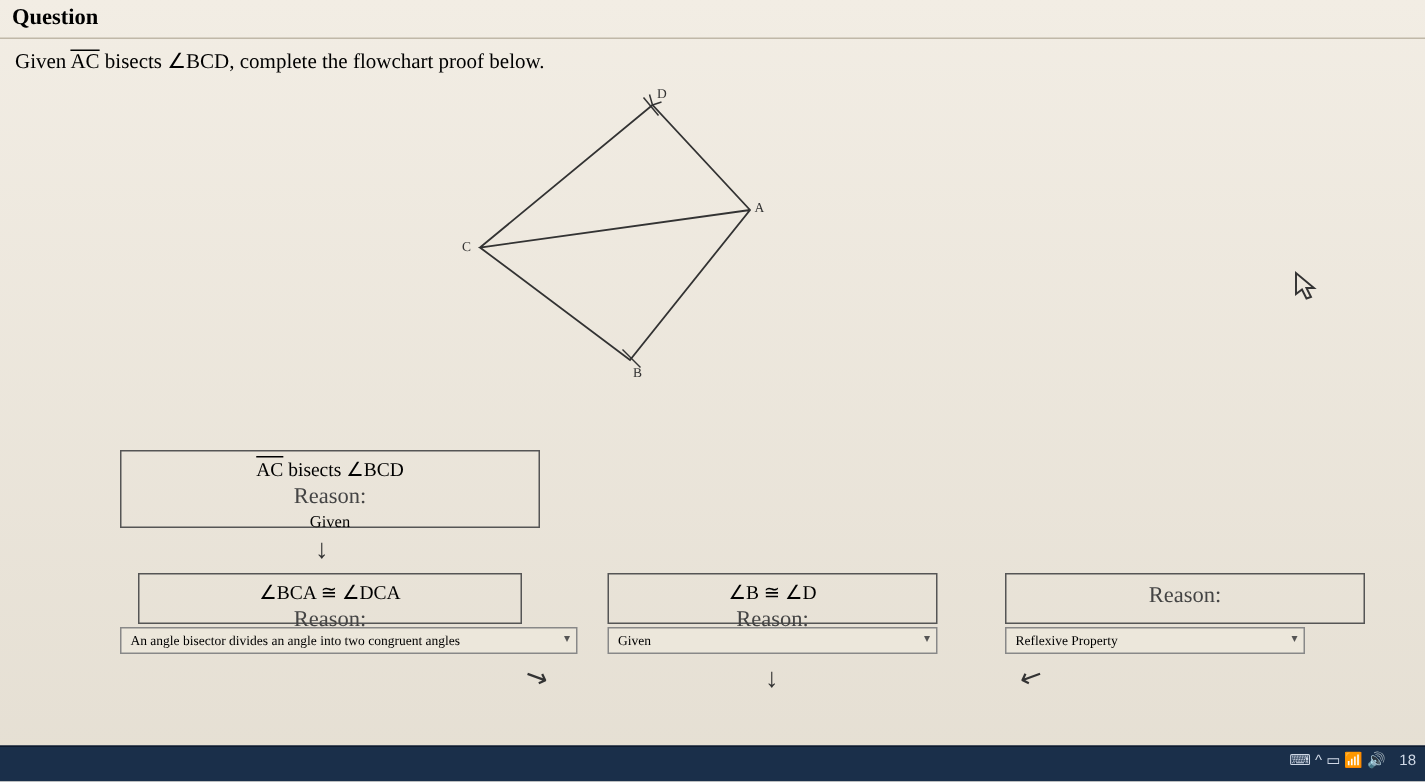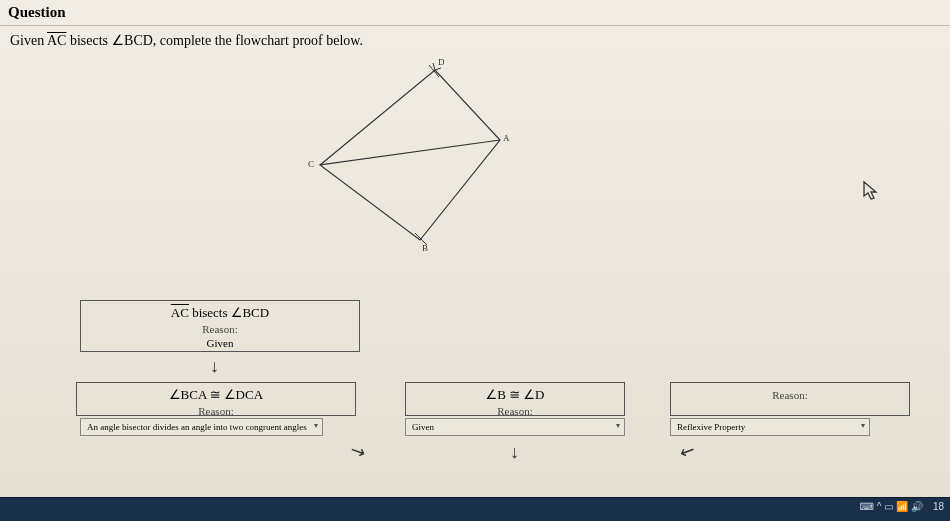--- a/index.html
+++ b/index.html
@@ -43,21 +43,21 @@
     }
     .box {
       position: absolute;
       border: 1px solid #555;
       background: rgba(255,255,255,0.0);
       text-align: center;
       padding: 4px 6px;
       font-size: 12px;
     }
     .box .statement { font-size: 13px; }
-    .box .reason-label { font-size: 11px; color: #444; margin-top: 2px; }
+    .box .reason-label { font-size: 15px; color: #444; margin-top: 2px; }
     .box .reason-value { font-size: 11px; margin-top: 2px; }
     .sel {
       border: 1px solid #888;
       background: #ece7db;
       font-size: 9px;
       padding: 3px 6px;
       position: absolute;
       text-align: left;
       cursor: pointer;
     }
@@ -136,25 +136,25 @@
   <div class="box" style="left:80px; top:0px; width:280px; height:52px;">
     <div class="statement">
       <span class="overline">AC</span><span> bisects ∠BCD</span>
     </div>
     <div class="reason-label">Reason:</div>
     <div class="reason-value">Given</div>
   </div>
 
   <div class="arrow" style="left:210px; top:56px;">↓</div>
 
-  <div class="box" style="left:76px; top:82px; width:280px; height:34px;font-family:Liberation Serif, serif;">
+  <div class="box" style="left:92px; top:82px; width:256px; height:34px;font-family:Liberation Serif, serif;">
     <div class="statement">∠BCA ≅ ∠DCA</div>
     <div class="reason-label">Reason:</div>
   </div>
-  <div class="sel" style="left:80px; top:118px; width:243px; height:18px;">
+  <div class="sel" style="left:80px; top:118px; width:305px; height:18px;">
     <span>An angle bisector divides an angle into two congruent angles</span>
   </div>
 
   <div class="box" style="left:405px; top:82px; width:220px; height:34px;font-family:Liberation Serif, serif;">
     <div class="statement">∠B ≅ ∠D</div>
     <div class="reason-label">Reason:</div>
   </div>
   <div class="sel" style="left:405px; top:118px; width:220px; height:18px;">
     <span>Given</span>
   </div>

